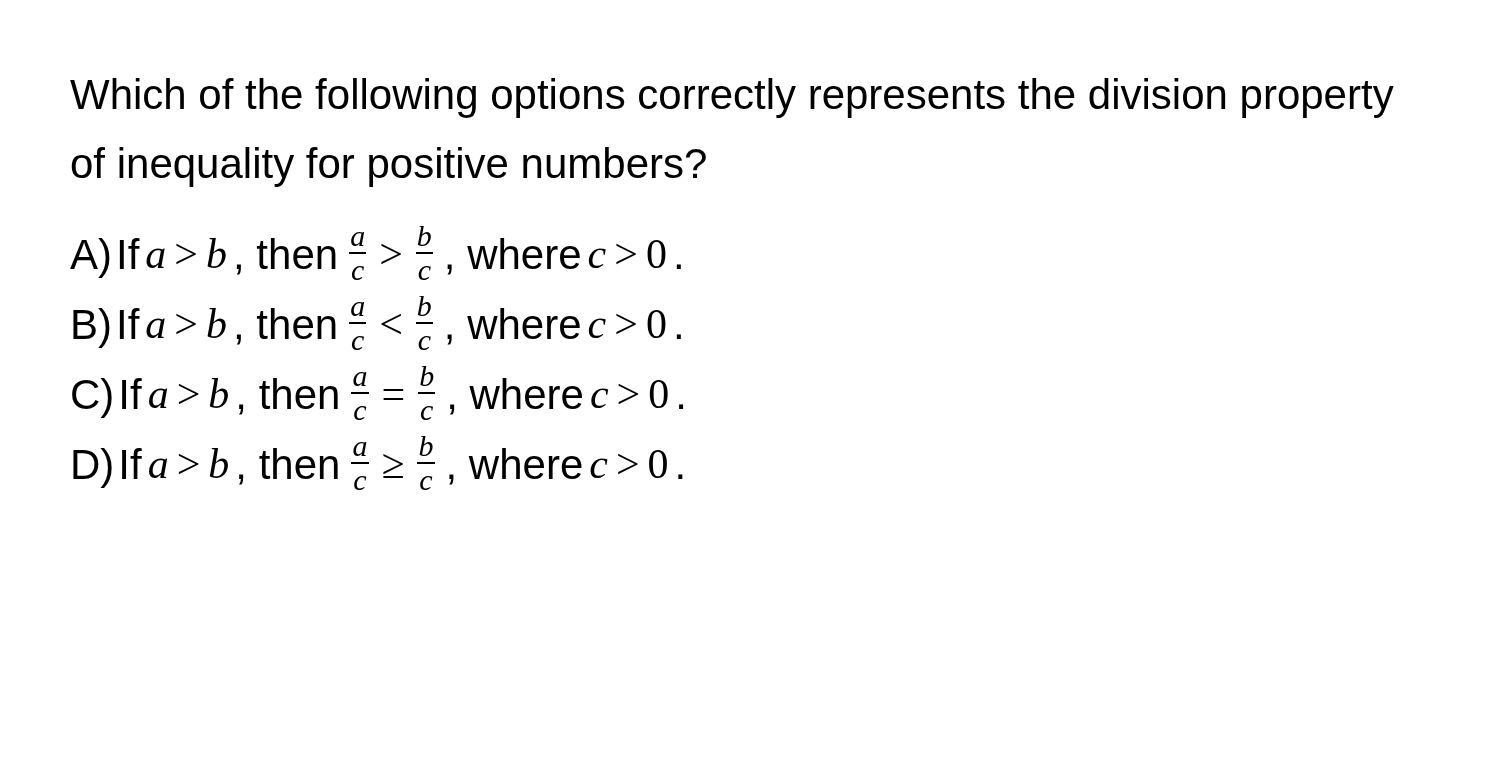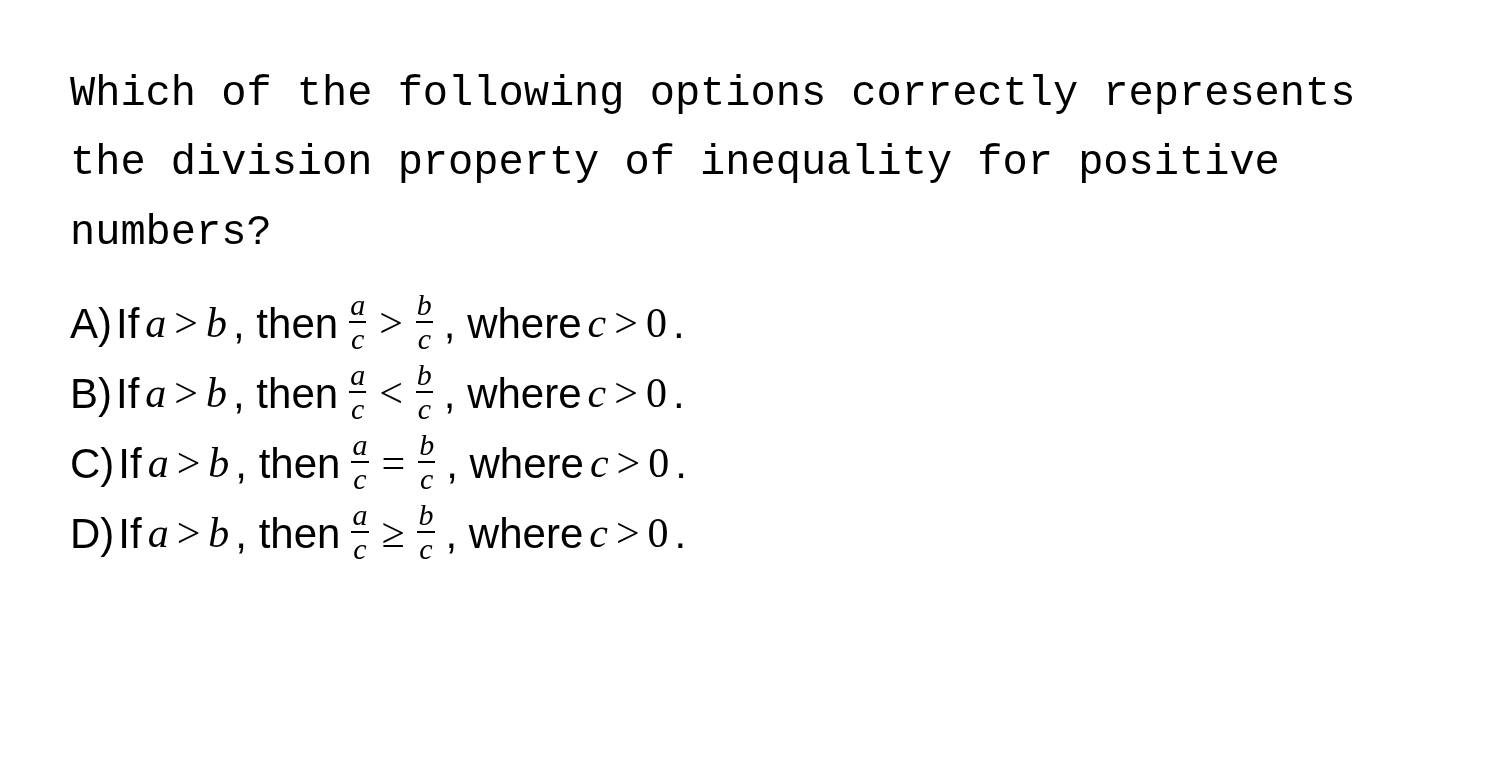--- a/index.html
+++ b/index.html
@@ -11,21 +11,20 @@
     font-family: Arial, Helvetica, sans-serif;
     color: #000000;
   }
   .page {
     padding: 60px 70px 40px 70px;
   }
   .question {
     font-size: 42px;
     line-height: 1.65;
     margin-bottom: 24px;
-    font-family: Liberation Mono, monospace;
   }
   .options {
     font-size: 42px;
     line-height: 1.5;
   }
   .option {
     display: flex;
     align-items: center;
     margin-bottom: 6px;
   }

